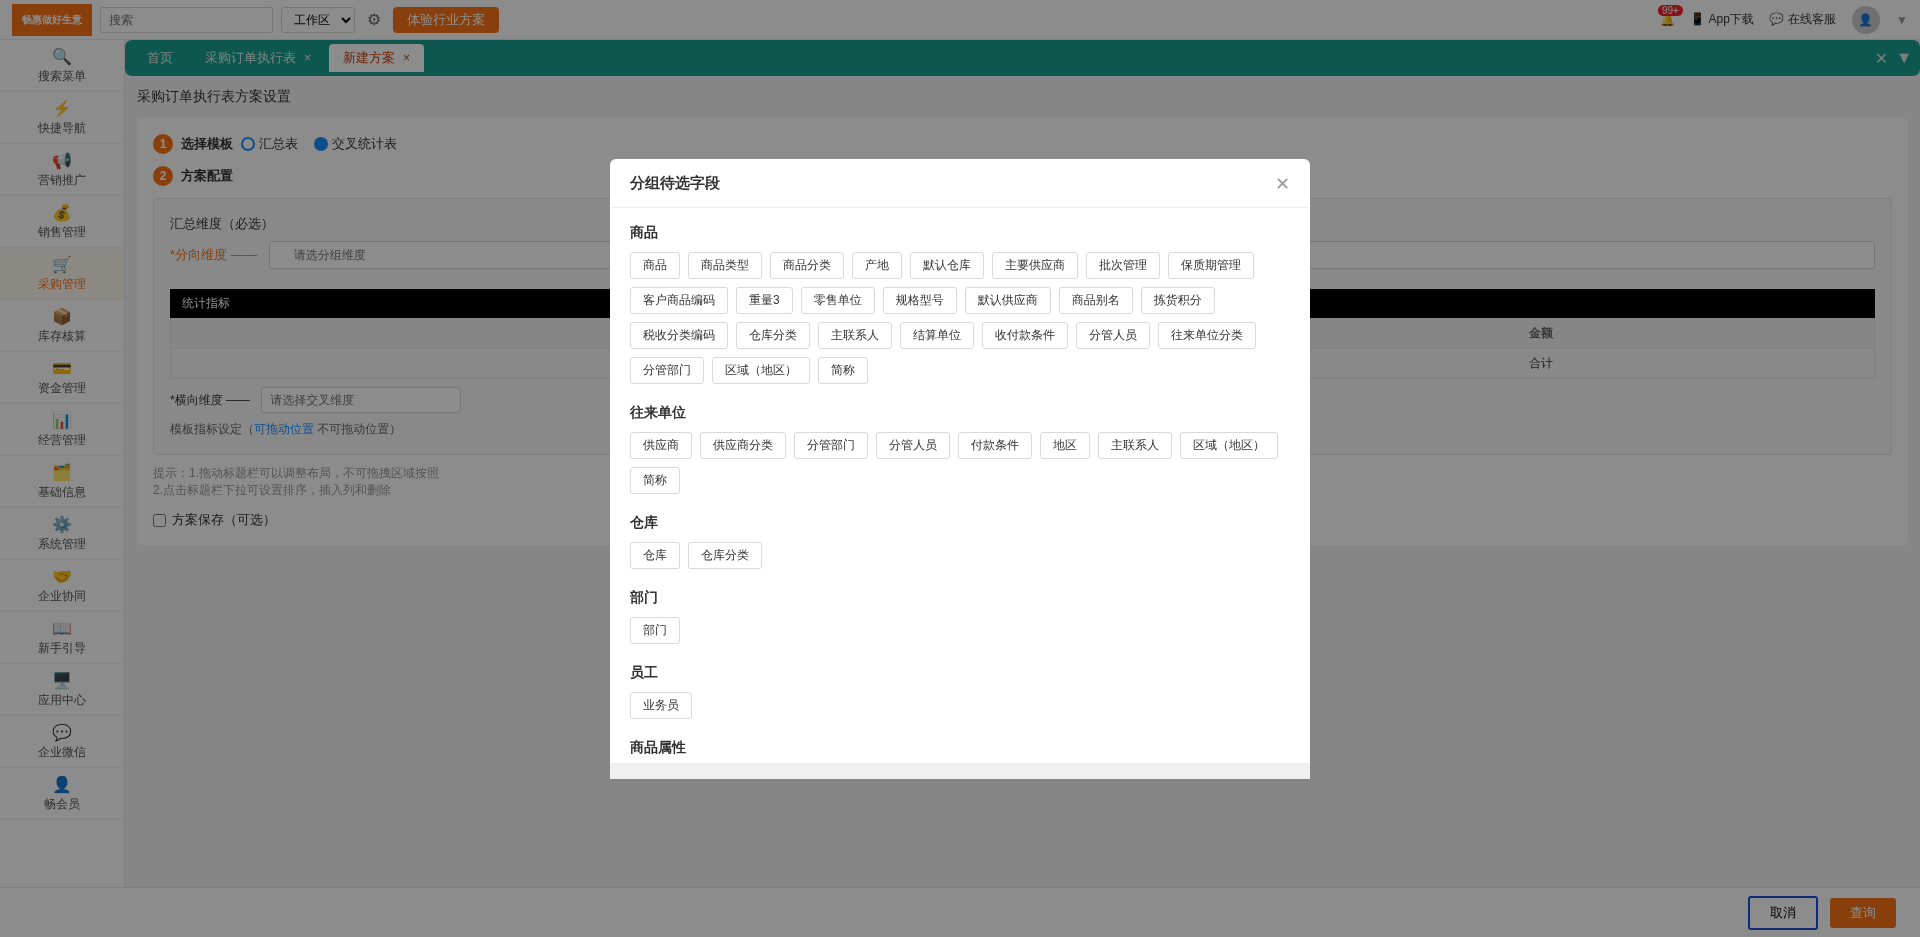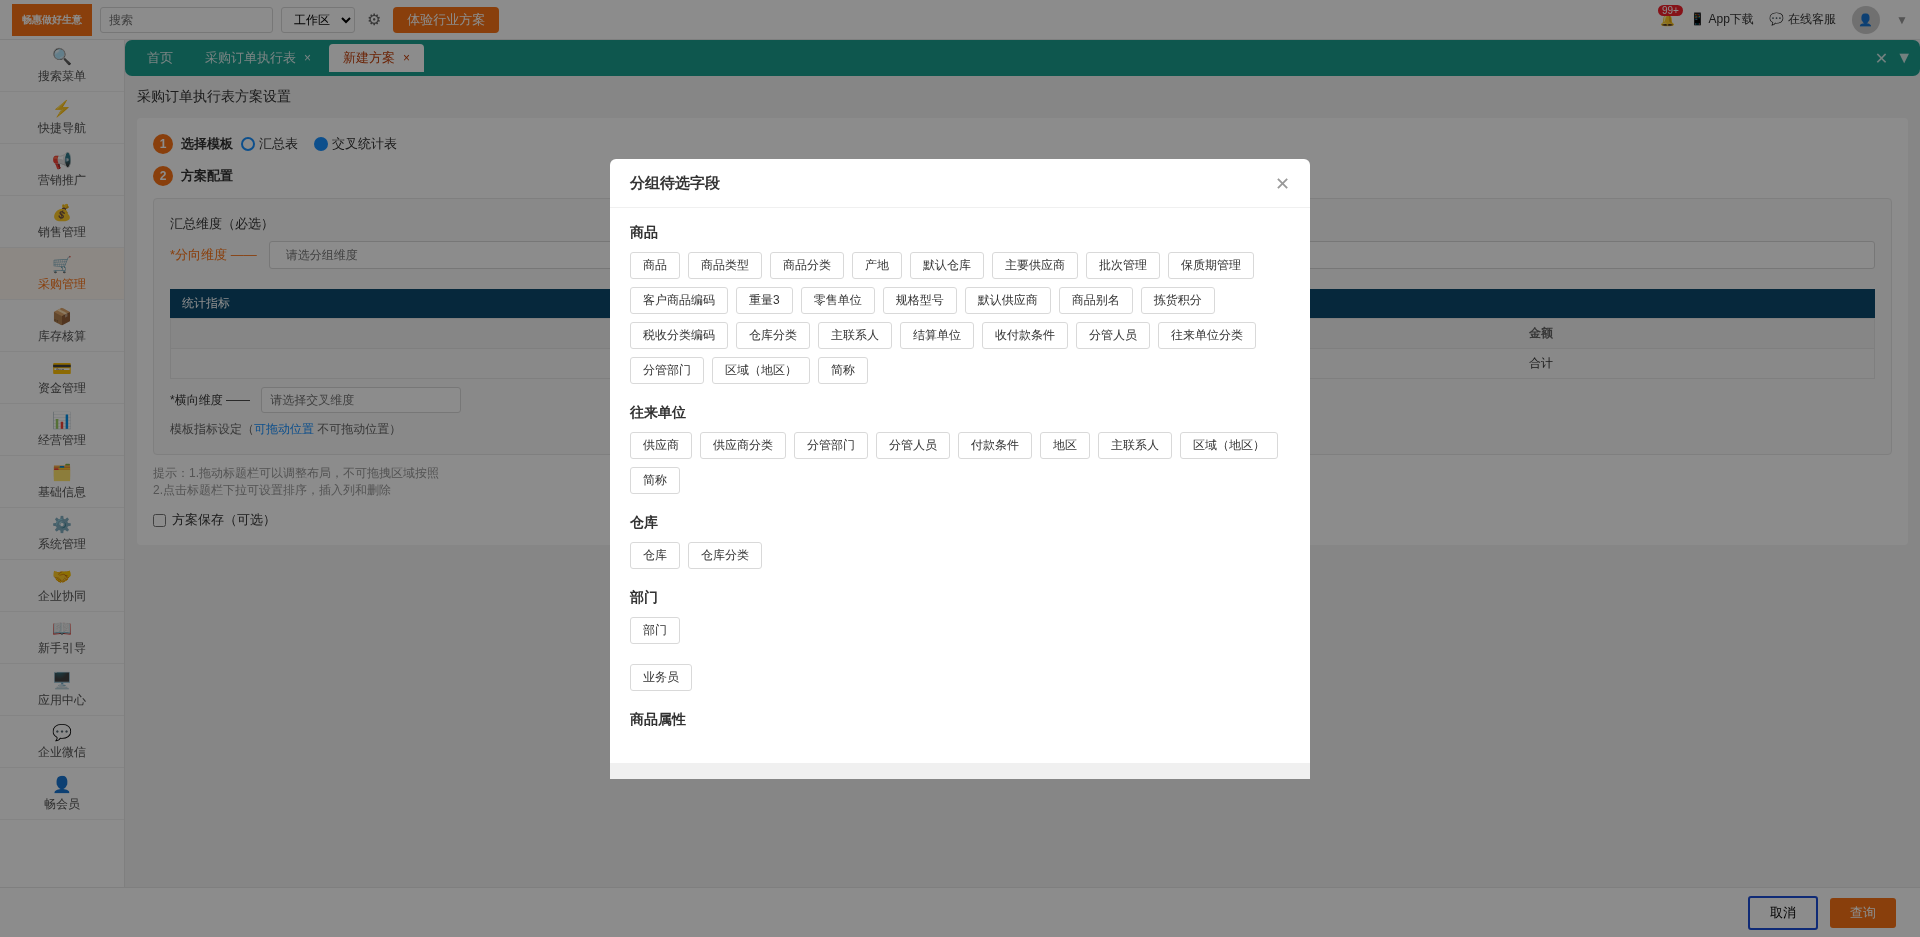--- a/index.html
+++ b/index.html
@@ -344,24 +344,24 @@
 
     <div class="step-header">
       <div class="step-num">2</div>
       <span class="step-label">方案配置</span>
     </div>
 
     <div class="config-area">
       <div style="margin-bottom:8px;font-size:13px;color:#333;">汇总维度（必选）</div>
       <div style="display:flex;align-items:center;gap:12px;margin-bottom:20px;">
         <span style="color:#f97316;font-size:13px;">*分向维度 ——</span>
-        <input type="text" style="flex: 1 1 0%; height: 28px; border: 1px solid rgb(217, 217, 217); border-radius: 3px; padding: 0px 16px; font-size: 12px;" placeholder="请选分组维度">
+        <input type="text" style="flex: 1 1 0%; height: 28px; border: 1px solid rgb(217, 217, 217); border-radius: 3px; padding: 0px 24px; font-size: 12px;" placeholder="请选分组维度">
       </div>
 
-      <div style="background:#0c4a6e;color:white;padding:6px 12px;margin-bottom:0;font-size:12px;">统计指标</div>
+      <div style="background:#000000;color:white;padding:6px 12px;margin-bottom:0;font-size:12px;">统计指标</div>
       <table class="stats-table">
         <tbody>
             <tr>
           <th>主数量 ▼</th>
           <th>金额</th>
         </tr>
         <tr>
           <td>合计</td>
           <td>合计</td>
         </tr>
@@ -450,20 +450,21 @@
             <div class="field-tag">仓库分类</div>
           </div>
         </div>
         <div class="field-section">
           <div class="section-title">部门</div>
           <div class="field-tags">
             <div class="field-tag">部门</div>
           </div>
         </div>
         <div class="field-section">
+          <div class="section-title">员工</div>
           <div class="field-tags">
             <div class="field-tag">业务员</div>
           </div>
         </div>
         <div class="field-section">
           <div class="section-title">商品属性</div>
         </div>
       </div>
     <div class="modal-hscroll"></div>
     <div style="height:8px;background:#f0f0f0;"></div>

